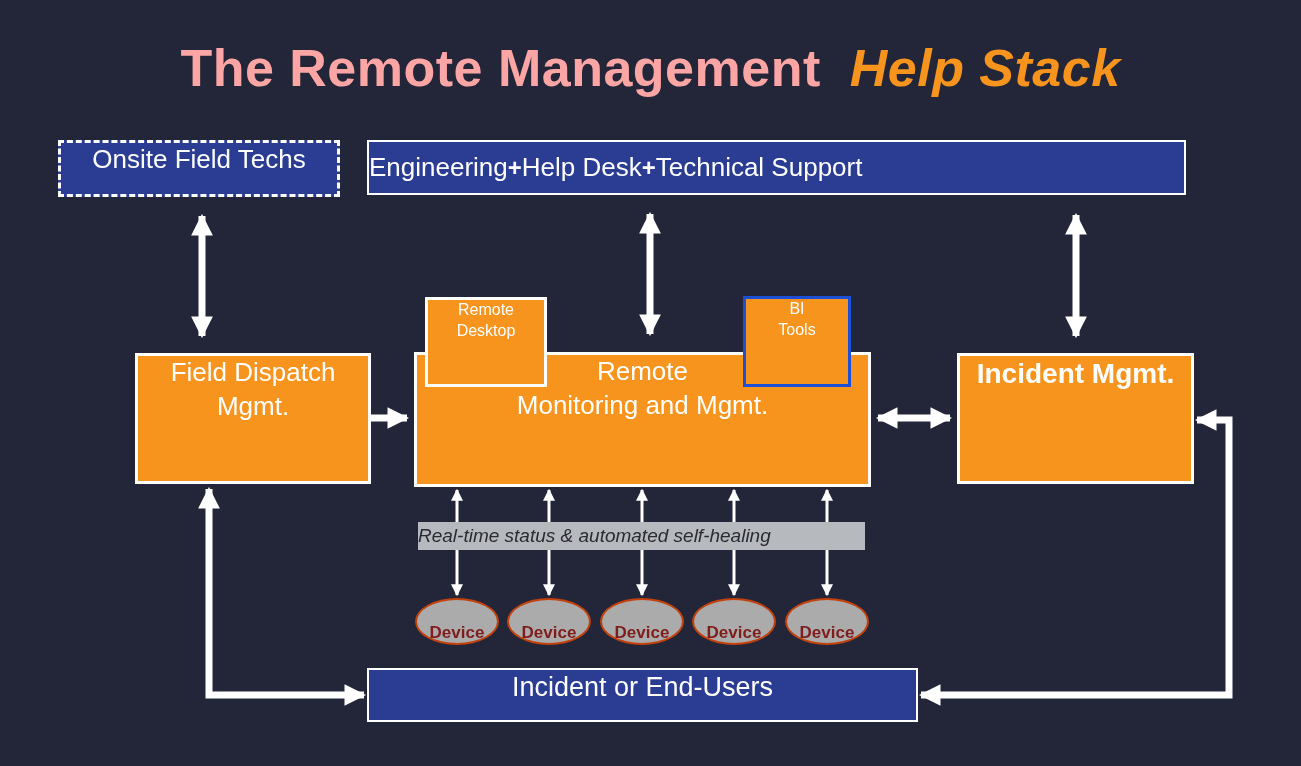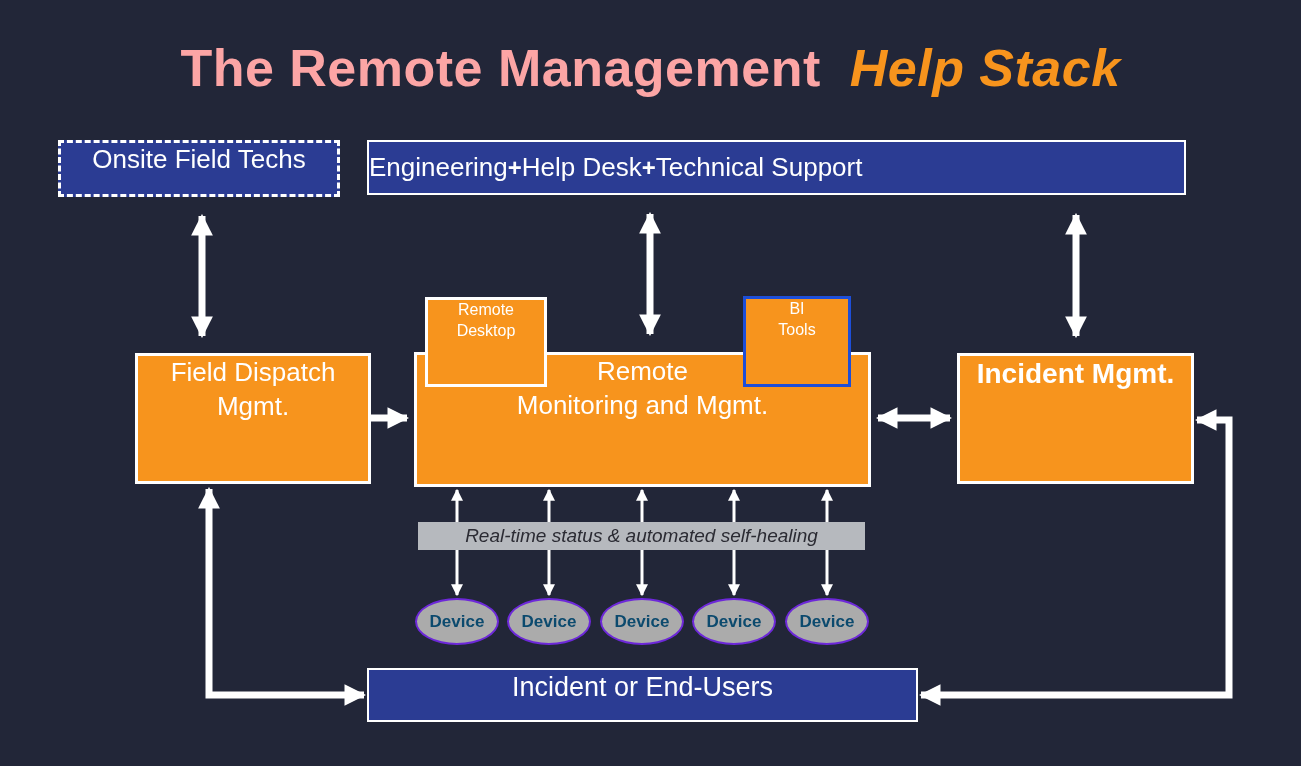--- a/index.html
+++ b/index.html
@@ -32,31 +32,31 @@
   #field-dispatch-box { left:91px;  top:353px; width:236px; height:131px; border:3px solid #fff; font-size:26px;margin-left:44px; }
   #rmm-box            { left:414px; top:352px; width:457px; height:135px; border:3px solid #fff; font-size:26px; }
   #remote-desktop-box { left:425px; top:297px; width:122px; height:90px;  border:3px solid #fff; font-size:16px; }
   #bi-tools-box       { left:743px; top:296px; width:108px; height:91px;  border:3px solid #1d4ed8; font-size:16px; }
   #incident-box       { left:957px; top:353px; width:237px; height:131px; border:3px solid #fff; font-size:28px;font-weight:bold; }
   #customers-box      { left:367px; top:668px; width:551px; height:54px;  border:2px solid #fff; font-size:27px; }
 
   #status-banner {
     position:absolute; left:418px; top:522px; width:447px; height:28px;
     background: var(--banner_bg, #B6B9BE); color: var(--banner_text, #2B2B33);
-    display:flex; align-items:center; justify-content:center;
+    display:flex; align-items:center; 
     font-size:19px; font-style:italic;
   }
 
   .device {
     position:absolute; top:598px; width:84px; height:47px;
     background: var(--device_fill, #ABABAB);
-    border:2px solid #6d28d9; border-radius:50%;
+    border:2px solid #c2410c; border-radius:50%;
     box-sizing:border-box;
-    display:flex; align-items:center; justify-content:center;
-    color:#0c4a6e; font-weight:bold; font-size:17px;
+    display:flex; align-items:flex-end; justify-content:center;
+    color:#7f1d1d; font-weight:bold; font-size:17px;
   }
   #device-1 { left:415px; } #device-2 { left:507px; } #device-3 { left:600px; }
   #device-4 { left:692px; } #device-5 { left:785px; }
 
   .arrows { position:absolute; left:0; top:0; width:1301px; height:766px; pointer-events:none; }
   .arrow-thick { stroke:#fff; stroke-width:7; fill:none; }
   .arrow-thin  { stroke:#fff; stroke-width:3; fill:none; }
 </style>
 </head>
 <body>

